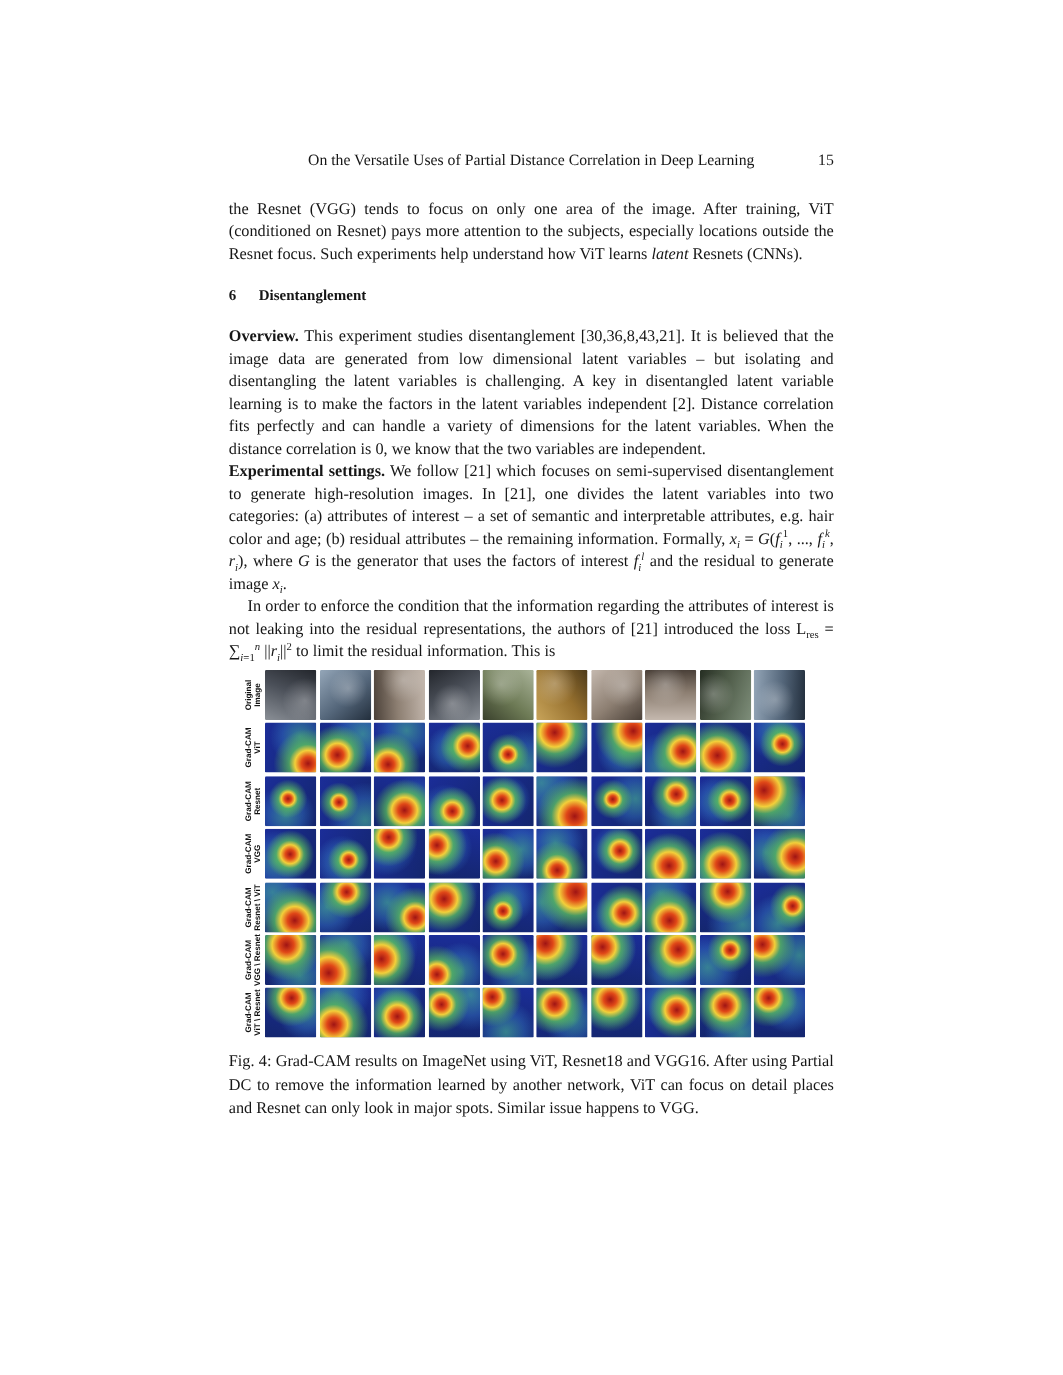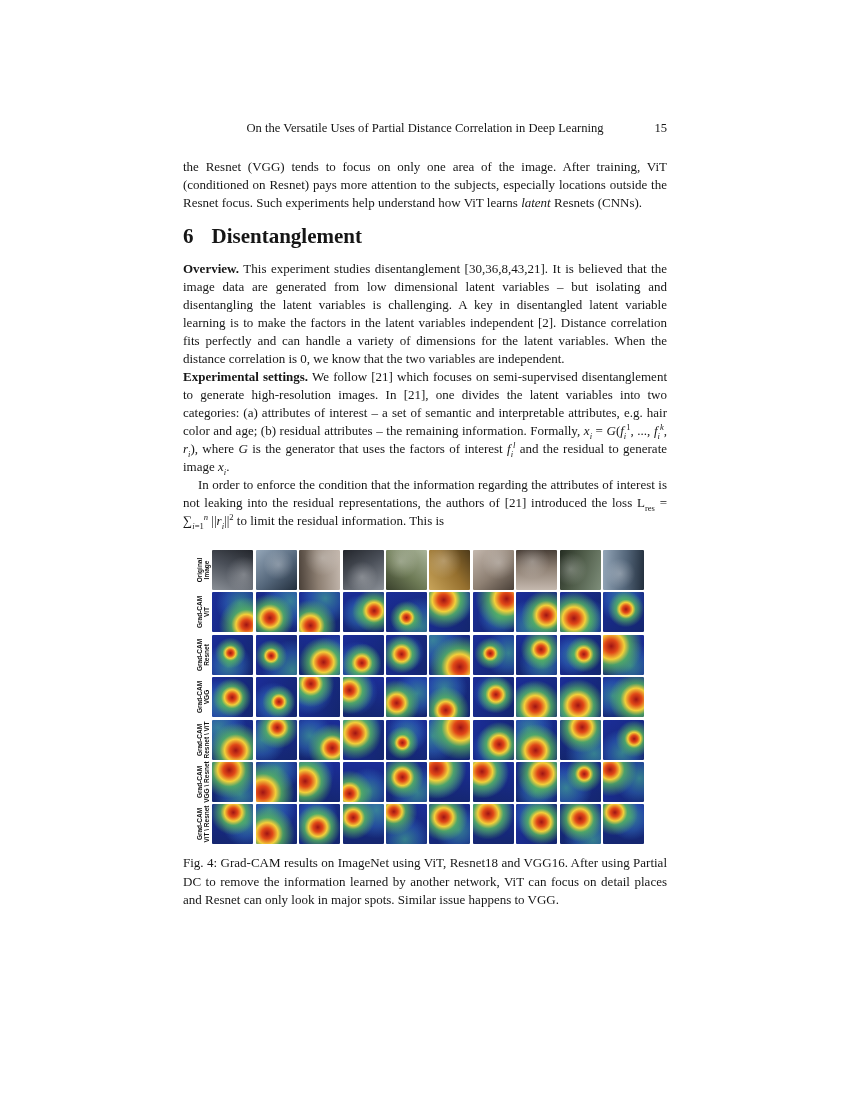--- a/index.html
+++ b/index.html
@@ -25,28 +25,28 @@
   .rh-title{ text-align:center; padding:0 26px; }
   .rh-page{ position:absolute; right:0; top:0; }
   p{
     margin:0;
     font-size:13px;
     line-height:18px;
     text-align:justify;
   }
   .section-heading{
     margin:14px 0 14px 0;
-    font-size:21px;
+    font-size:12px;
     line-height:20px;
     font-weight:bold;
   }
   .section-heading .sec-num{ margin-right:18px; }
   .indent-first{ text-indent:15px;font-family:Liberation Serif, serif; }
   sub,sup{ font-size:0.66em; line-height:0; }
-  .figure{ margin-top:20px; }
+  .figure{ margin-top:6px; }
   .fig-grid{
     display:flex; flex-direction:column; gap:2.4px;
     margin-left:12px;
   }
   .fig-row{ display:flex; gap:2.4px; height:40px; }
   .fig-label{ flex:0 0 15px; width:15px; position:relative; }
   .fig-label-inner{
     position:absolute; top:50%; left:50%;
     transform:translate(-50%,-50%) rotate(-90deg);
     font-family:"Liberation Sans","DejaVu Sans",sans-serif;

